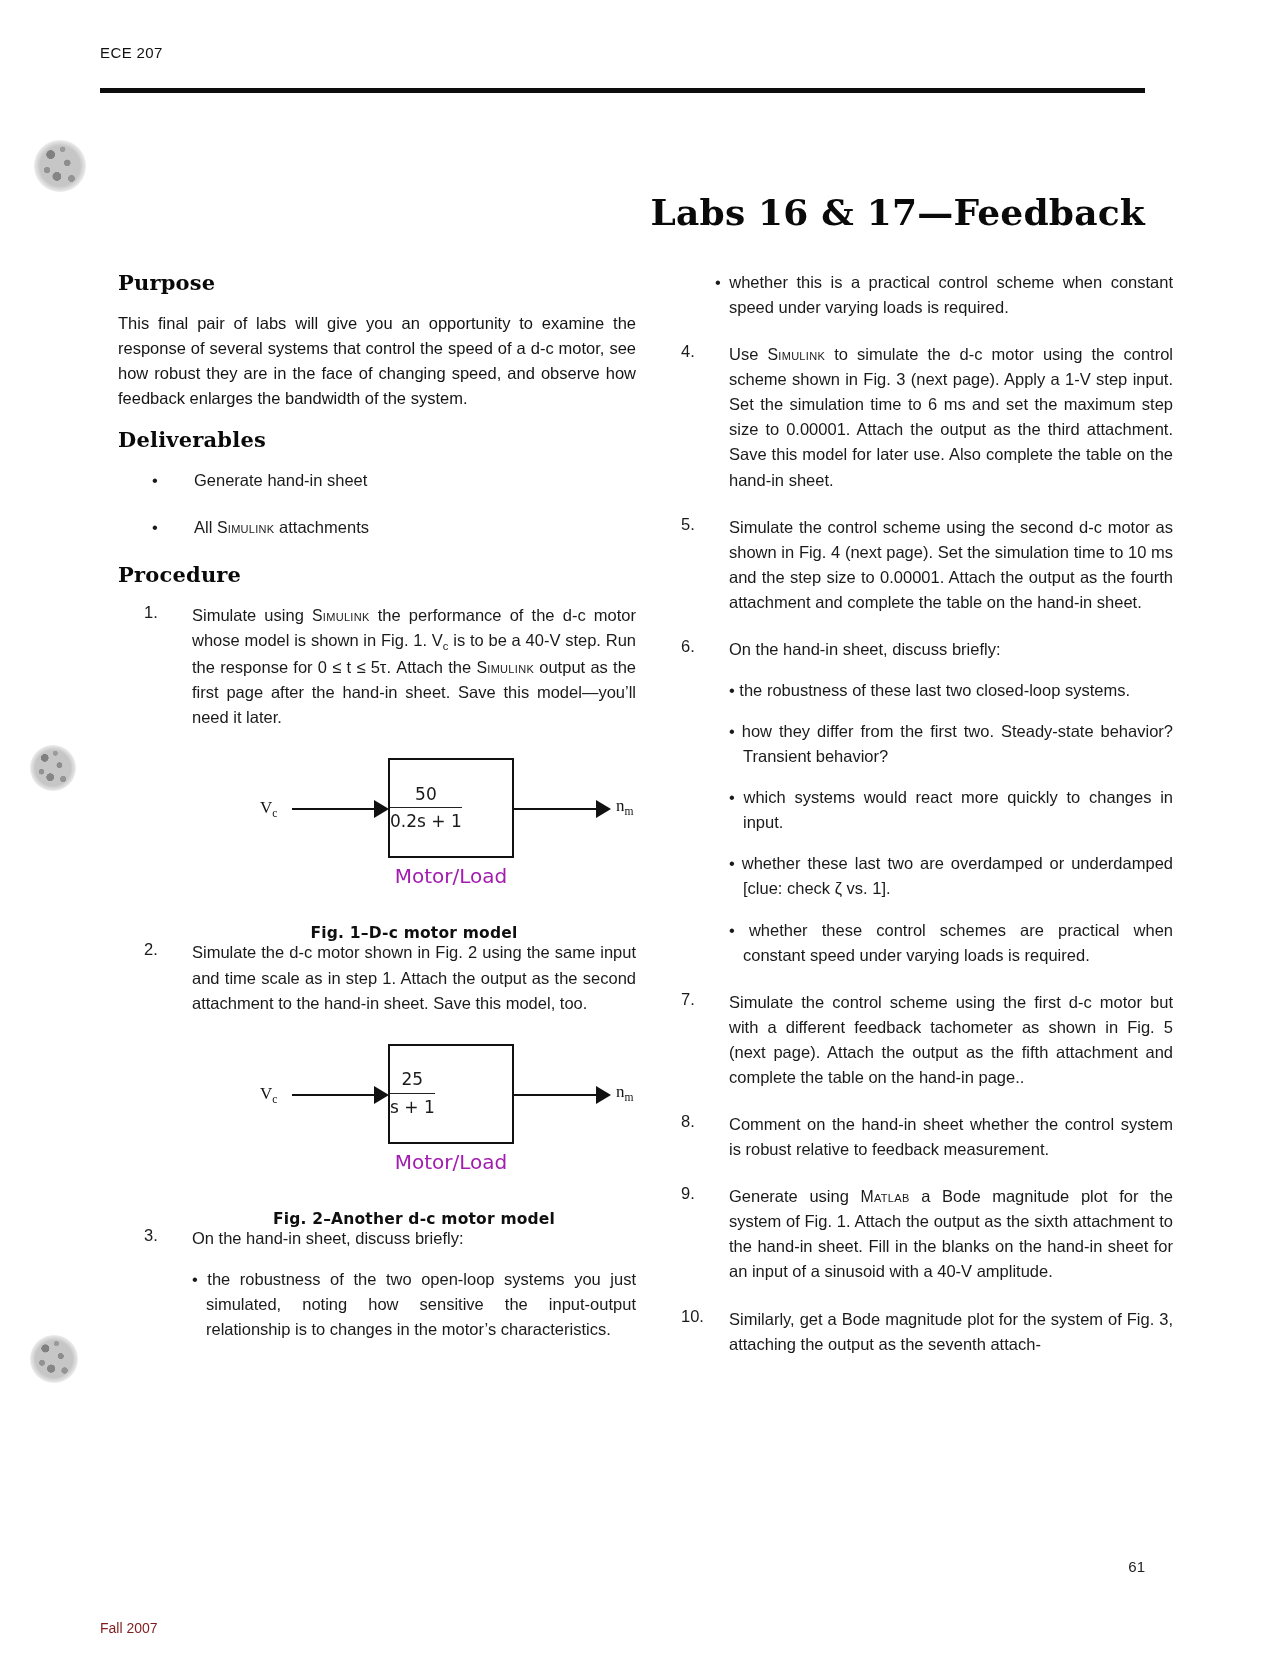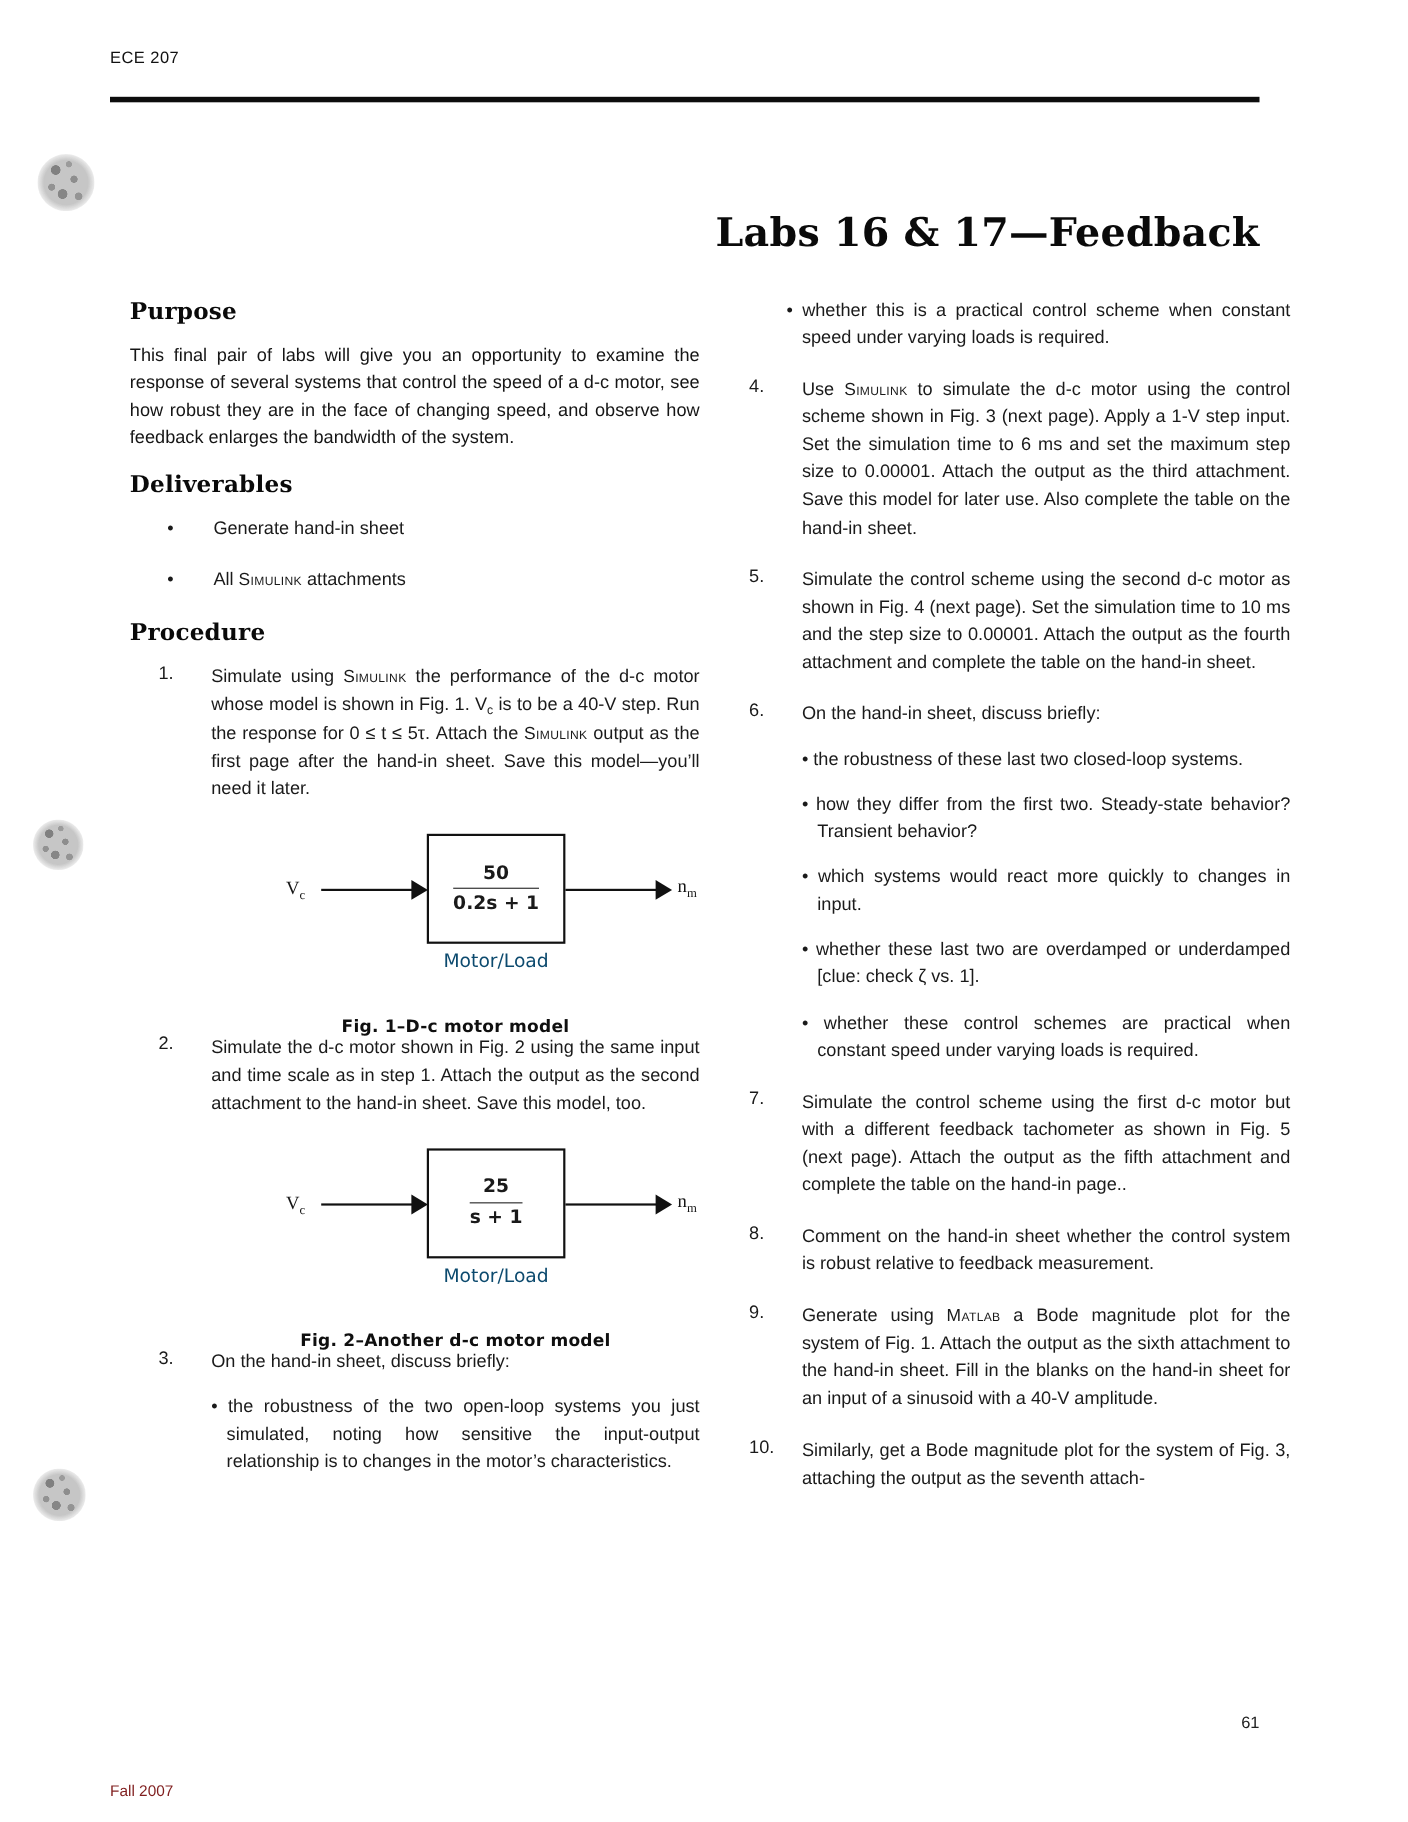--- a/index.html
+++ b/index.html
@@ -183,22 +183,21 @@
   .blk {
     position: absolute;
     left: 196px;
     top: 10px;
     width: 126px;
     height: 100px;
     border: 2px solid #111;
     box-sizing: border-box;
     display: flex;
     align-items: center;
-    justify-content: center;
-    font-weight: bold;
+    justify-content: flex-start;
   }
   .tf {
     text-align: center;
     font-family: "DejaVu Sans", sans-serif;
     font-size: 17px;
     color: #1a1a1a;
     line-height: 1.25;
   }
   .tf .num-line {
     padding: 0 6px 2px 6px;
@@ -235,22 +234,22 @@
   }
   .arrow-in  { left: 182px; }
   .arrow-out { left: 404px; }
   .blk-caption {
     position: absolute;
     left: 196px;
     top: 116px;
     width: 126px;
     text-align: center;
     font-family: "DejaVu Sans", sans-serif;
-    font-size: 17px;
-    color: #0c4a6e;
+    font-size: 20px;
+    color: #a21caf;
     white-space: nowrap;
   }
   .fig-caption {
     text-align: center;
     font-family: "DejaVu Sans", sans-serif;
     font-weight: bold;
     font-size: 15.5px;
     color: #0f0f0f;
     margin-top: 44px;
     letter-spacing: .2px;

